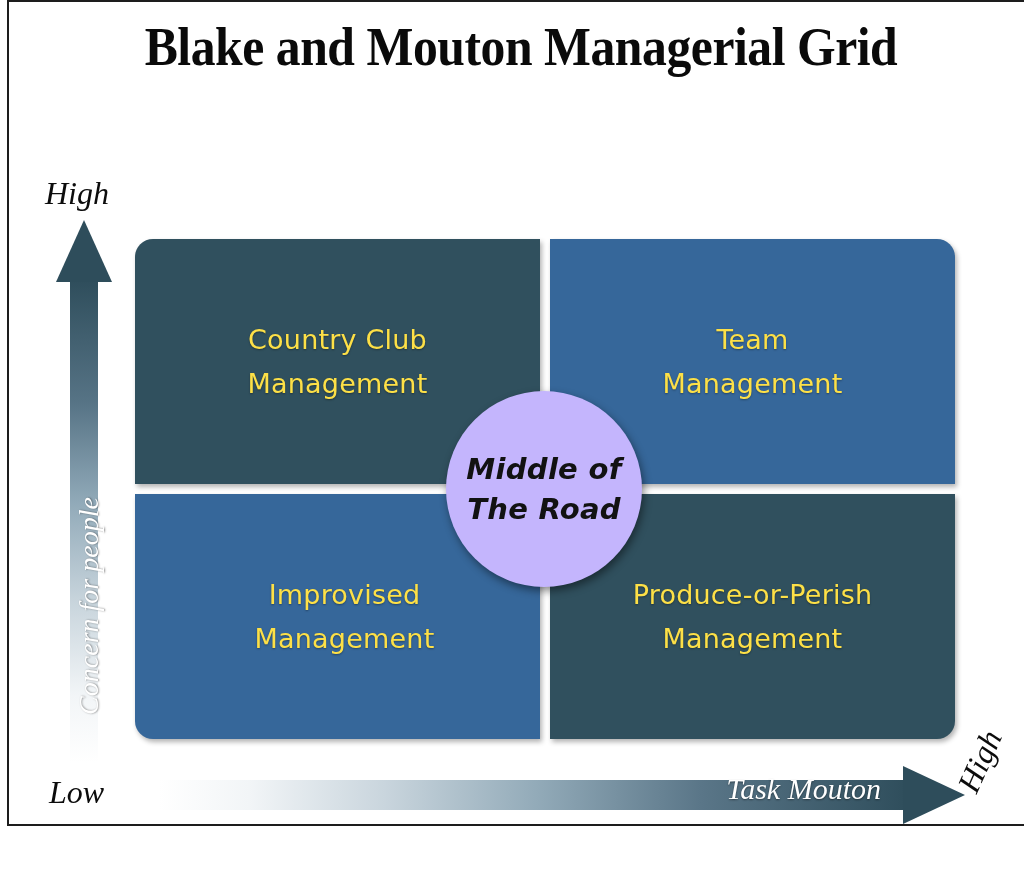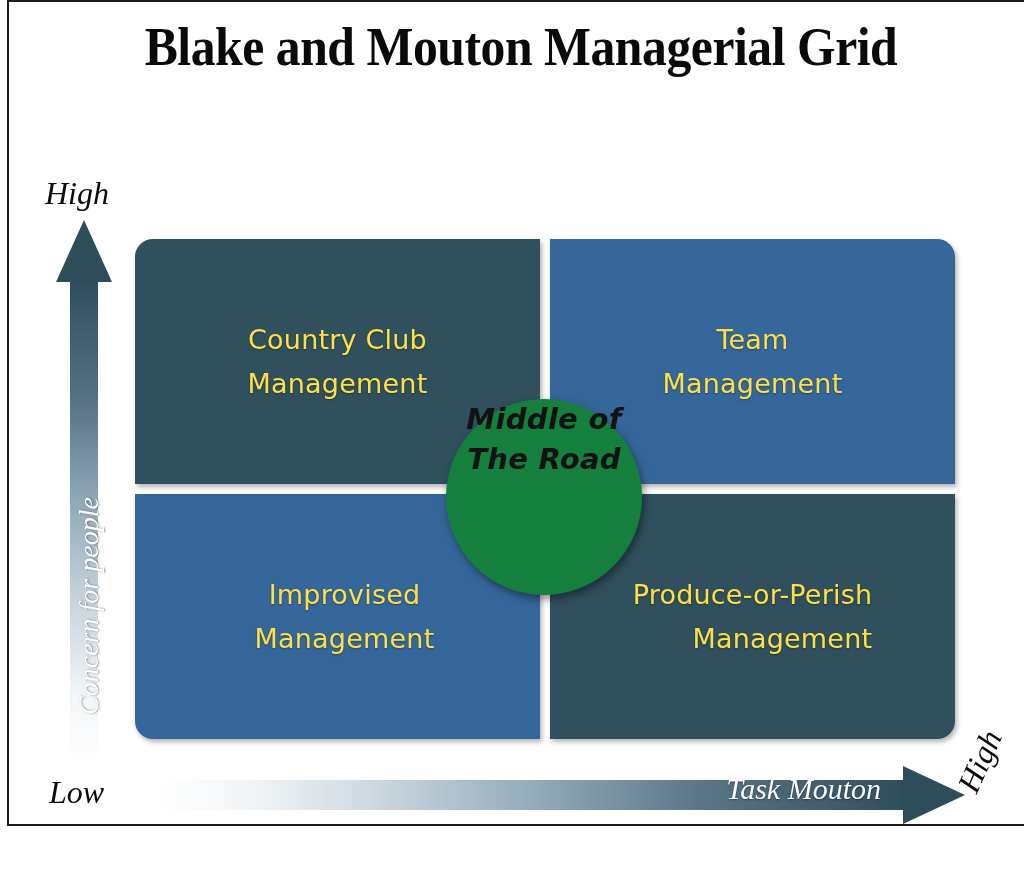--- a/index.html
+++ b/index.html
@@ -70,28 +70,28 @@
   #quad-tr { left: 415px; top: 0;     border-radius: 0 18px 0 0; }
   #quad-bl { left: 0;     top: 255px; border-radius: 0 0 0 18px; padding-left: 14px; }
   #quad-br { left: 415px; top: 255px; border-radius: 0 0 18px 0; }
 
   .quad-label { display: block; }
 
   
   #center-circle {
     position: absolute;
     left: 437px;
-    top: 397px;
+    top: 389px;
     width: 196px;
     height: 196px;
     border-radius: 50%;
-    background: #15803d;
+    background: #c4b5fd;
     box-shadow: 2px 4px 8px rgba(0,0,0,0.45);
     display: flex;
-    align-items: flex-start;
+    align-items: center;
     justify-content: center;
     text-align: center;
     z-index: 5;
   }
   #center-circle .ctext {
     font-family: "DejaVu Sans", "Liberation Sans", sans-serif;
     font-weight: bold;
     font-style: italic;
     font-size: 29px;
     line-height: 40px;
@@ -203,21 +203,21 @@
       </div>
     </div>
 
     <div class="quad" id="quad-bl" style="background:#36679A;">
       <div>
         <span class="quad-label">Improvised</span>
         <span class="quad-label">Management</span>
       </div>
     </div>
 
-    <div class="quad" id="quad-br" style="background:#30505E;text-align:right;">
+    <div class="quad" id="quad-br" style="background:#30505E;">
       <div>
         <span class="quad-label">Produce-or-Perish</span>
         <span class="quad-label">Management</span>
       </div>
     </div>
 
   </div>
 
   <div id="center-circle">
     <div class="ctext">

